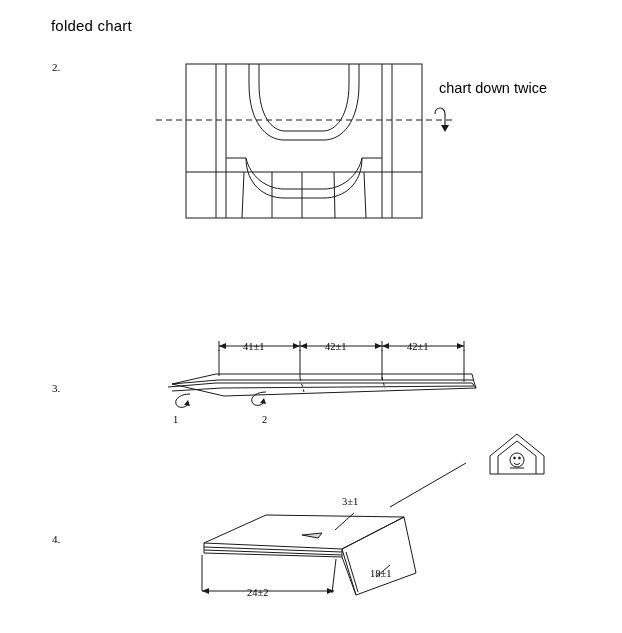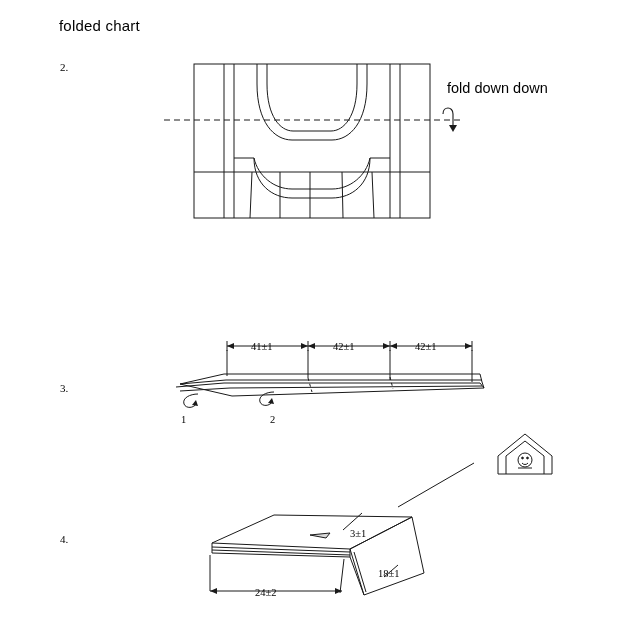--- a/index.html
+++ b/index.html
@@ -10,21 +10,21 @@
   body {
     width: 622px;
     height: 633px;
     position: relative;
     font-family: "Liberation Sans", sans-serif;
     color: #000000;
     overflow: hidden;
   }
   .page {
     position: absolute;
-    left: 12px; top: 0;
+    left: 4px; top: 0;
     width: 610px;
     height: 633px;
   }
   .title {
     position: absolute;
     left: 47px;
     top: 17px;
     font-size: 15px;
     font-family: "Liberation Sans", sans-serif;
     color: #000;
@@ -108,21 +108,21 @@
       <line x1="60" y1="110" x2="58" y2="156"></line>
       <line x1="88" y1="110" x2="88" y2="156"></line>
       <line x1="118" y1="110" x2="118" y2="156"></line>
       <line x1="150" y1="110" x2="151" y2="156"></line>
       <line x1="180" y1="110" x2="182" y2="156"></line>
 
       <line x1="-28" y1="58" x2="268" y2="58" stroke-dasharray="6,4"></line>
     </g>
   </svg>
 
-  <div class="note-fold">fold down down</div>
+  <div class="note-fold">chart down twice</div>
 
   <svg class="fig" style="left:425px; top:100px;" width="40" height="40" viewBox="0 0 40 40">
     <g fill="none" stroke="#1a1a1a" stroke-width="1.1">
       <path d="M6,14 C6,6 16,6 16,14 L16,30"></path>
       <path d="M12,25 L16,32 L20,25" fill="#1a1a1a" stroke="none"></path>
     </g>
   </svg>
 
   <svg class="fig" style="left:150px; top:336px;" width="340" height="80" viewBox="0 0 340 80">
     <g fill="none" stroke="#1a1a1a" stroke-width="1">
@@ -192,21 +192,21 @@
       <line x1="8" y1="96" x2="8" y2="60"></line>
       <line x1="138" y1="98" x2="142" y2="64"></line>
       <line x1="8" y1="96" x2="140" y2="96"></line>
       <path d="M8,96 l7,-3 l0,6 z" fill="#1a1a1a" stroke="none"></path>
       <path d="M140,96 l-7,-3 l0,6 z" fill="#1a1a1a" stroke="none"></path>
 
       <line x1="182" y1="82" x2="196" y2="70"></line>
     </g>
   </svg>
 
-  <div class="dim-label" style="left:338px; top:496px;margin-top:32px;">3±1</div>
+  <div class="dim-label" style="left:338px; top:496px;">3±1</div>
   <div class="dim-label" style="left:366px; top:568px;">18±1</div>
   <div class="dim-label" style="left:243px; top:587px;">24±2</div>
 
   <svg class="fig" style="left:484px; top:432px;" width="58" height="46" viewBox="0 0 58 46">
     <g fill="none" stroke="#1a1a1a" stroke-width="1">
       <path d="M29,2 L56,24 L56,42 L2,42 L2,24 Z"></path>
       <path d="M29,9 L48,24 L48,42"></path>
       <path d="M29,9 L10,24 L10,42"></path>
       <circle cx="29" cy="28" r="7"></circle>
       <circle cx="26.5" cy="26" r="0.9" fill="#1a1a1a"></circle>

